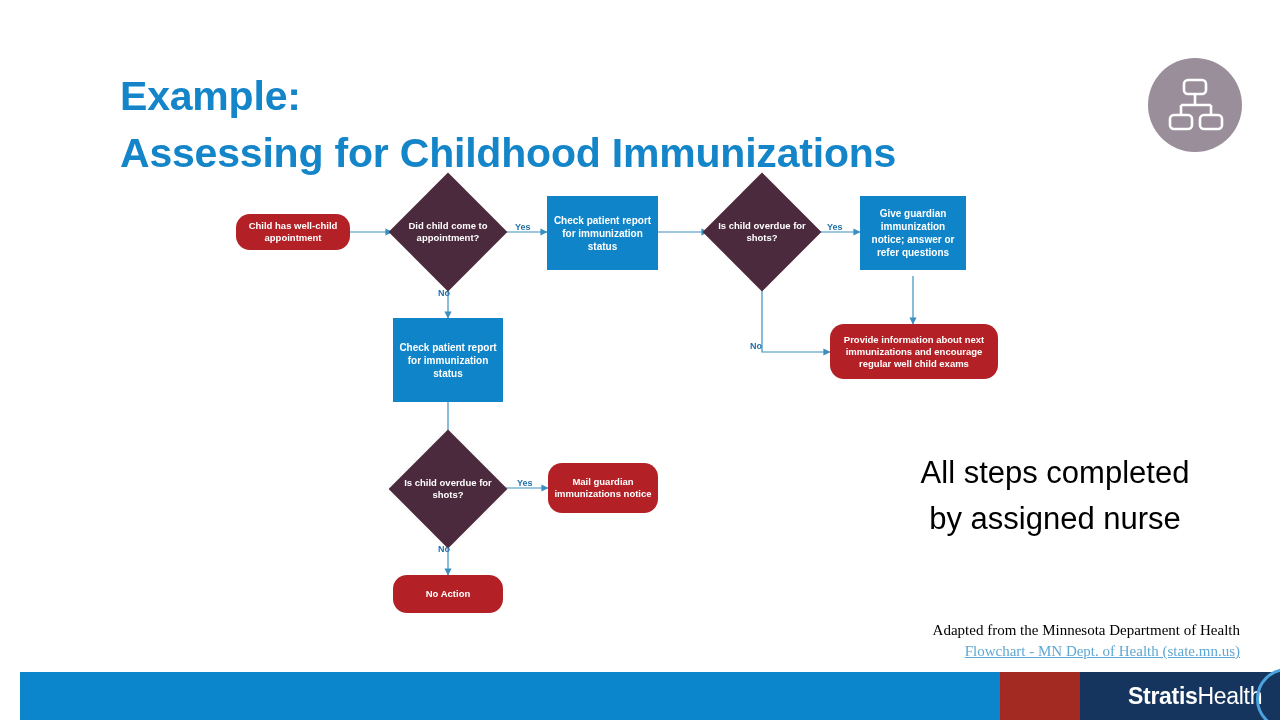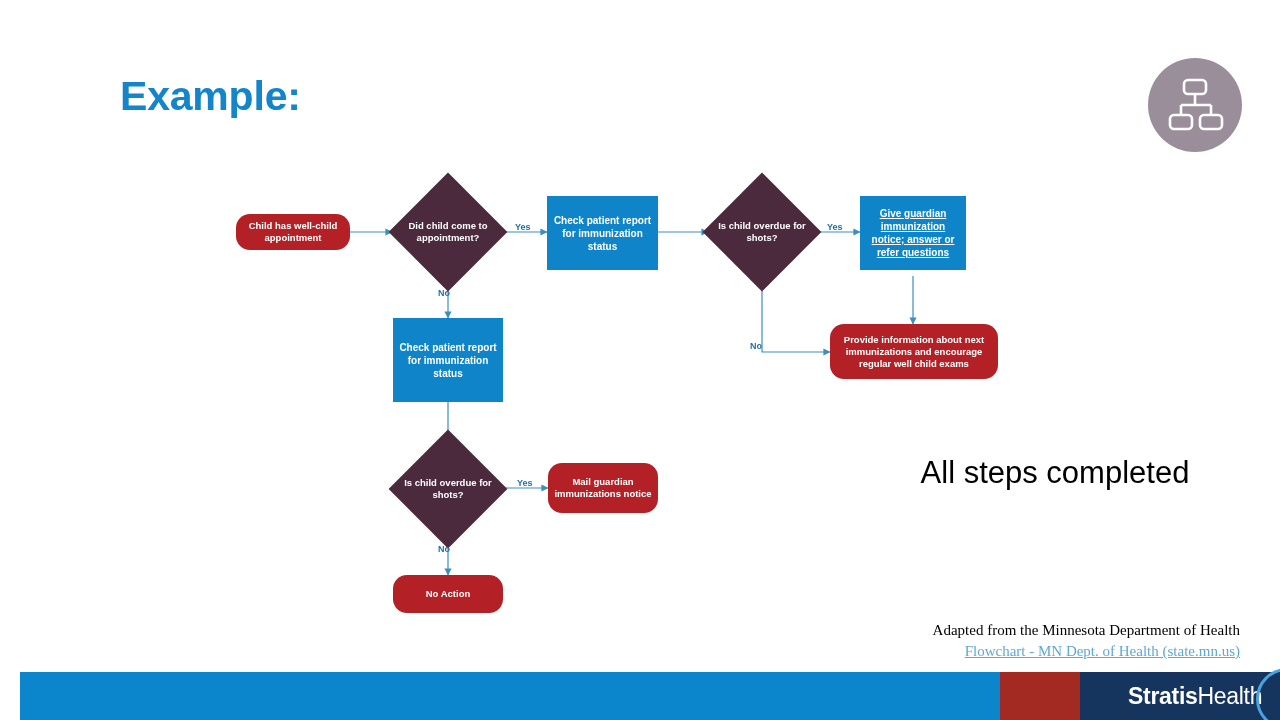--- a/index.html
+++ b/index.html
@@ -195,20 +195,21 @@
     background: transparent;
   }
 </style>
 </head>
 <body>
 
 <div id="slide">
 
   <div id="title-block">
     <div class="title-line">Example:</div>
+    <div class="title-line">Assessing for Childhood Immunizations</div>
   </div>
 
   <div id="logo-badge">
     <svg width="94" height="94" viewBox="0 0 94 94" aria-hidden="true">
       <rect x="36" y="22" width="22" height="14" rx="4" fill="none" stroke="#ffffff" stroke-width="2.6"></rect>
       <rect x="22" y="57" width="22" height="14" rx="4" fill="none" stroke="#ffffff" stroke-width="2.6"></rect>
       <rect x="52" y="57" width="22" height="14" rx="4" fill="none" stroke="#ffffff" stroke-width="2.6"></rect>
       <path d="M47 36 L47 47 M33 47 L63 47 M33 47 L33 57 M63 47 L63 57" fill="none" stroke="#ffffff" stroke-width="2.6"></path>
     </svg>
   </div>
@@ -260,21 +261,21 @@
       <span>Check patient report for immunization status</span>
     </div>
 
     <div class="decision-wrap" style="left:688px; top:188px; width:108px; height:88px;">
       <div class="decision-shape" style="left:12px; top:2px; width:84px; height:84px;"></div>
       <div class="decision-text">
         <span>Is child overdue for shots?</span>
       </div>
     </div>
 
-    <div class="node process" style="left:840px; top:196px; width:106px; height:74px;text-decoration:underline;">
+    <div class="node process" style="left:840px; top:196px; width:106px; height:74px;">
       <span>Give guardian immunization notice; answer or refer questions</span>
     </div>
 
     <div class="node terminator" style="left:810px; top:324px; width:168px; height:55px;">
       <span>Provide information about next immunizations and encourage regular well child exams</span>
     </div>
 
     <div class="node process" style="left:373px; top:318px; width:110px; height:84px;">
       <span>Check patient report for immunization status</span>
     </div>
@@ -299,20 +300,21 @@
     <div class="edge-label" style="left:495px; top:222px;">Yes</div>
     <div class="edge-label" style="left:418px; top:288px;">No</div>
     <div class="edge-label" style="left:807px; top:222px;">Yes</div>
     <div class="edge-label" style="left:730px; top:341px;">No</div>
     <div class="edge-label" style="left:497px; top:478px;">Yes</div>
     <div class="edge-label" style="left:418px; top:544px;">No</div>
   </div>
 
   <div id="callout">
     <div>All steps completed</div>
+    <div>by assigned nurse</div>
   </div>
 
   <div id="credit">
     <div>Adapted from the Minnesota Department of Health</div>
     <a href="#">Flowchart - MN Dept. of Health (state.mn.us)</a>
   </div>
 
   <div id="footer"></div>
   <div id="page-number">5</div>
   <div id="footer-red"></div>

